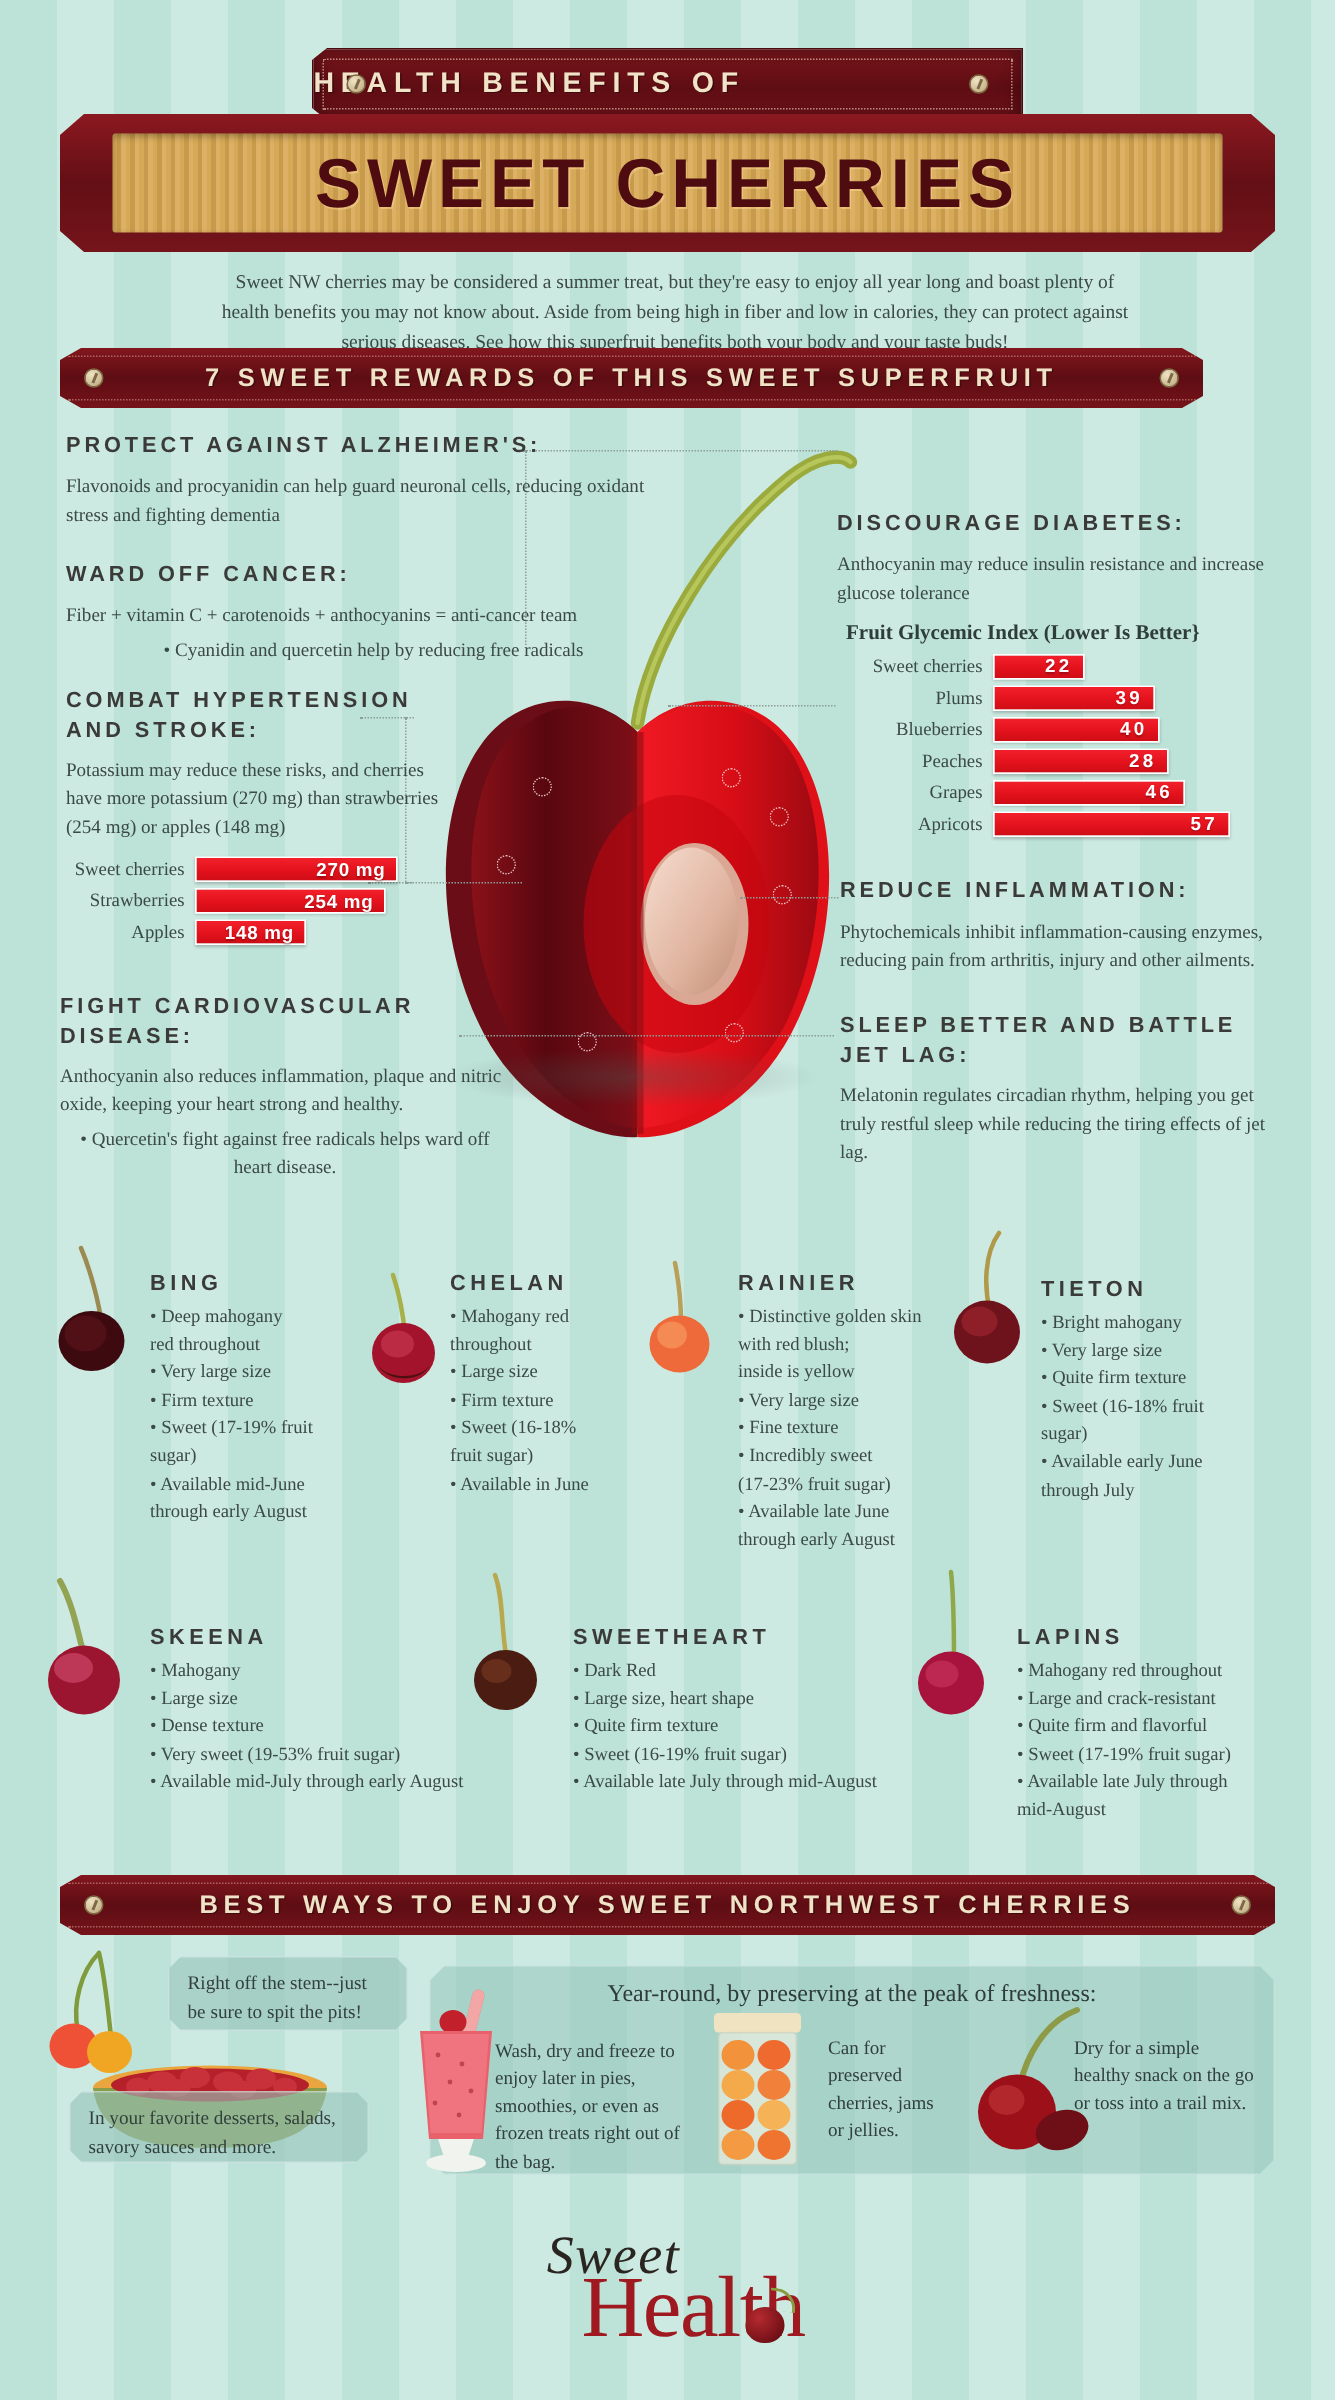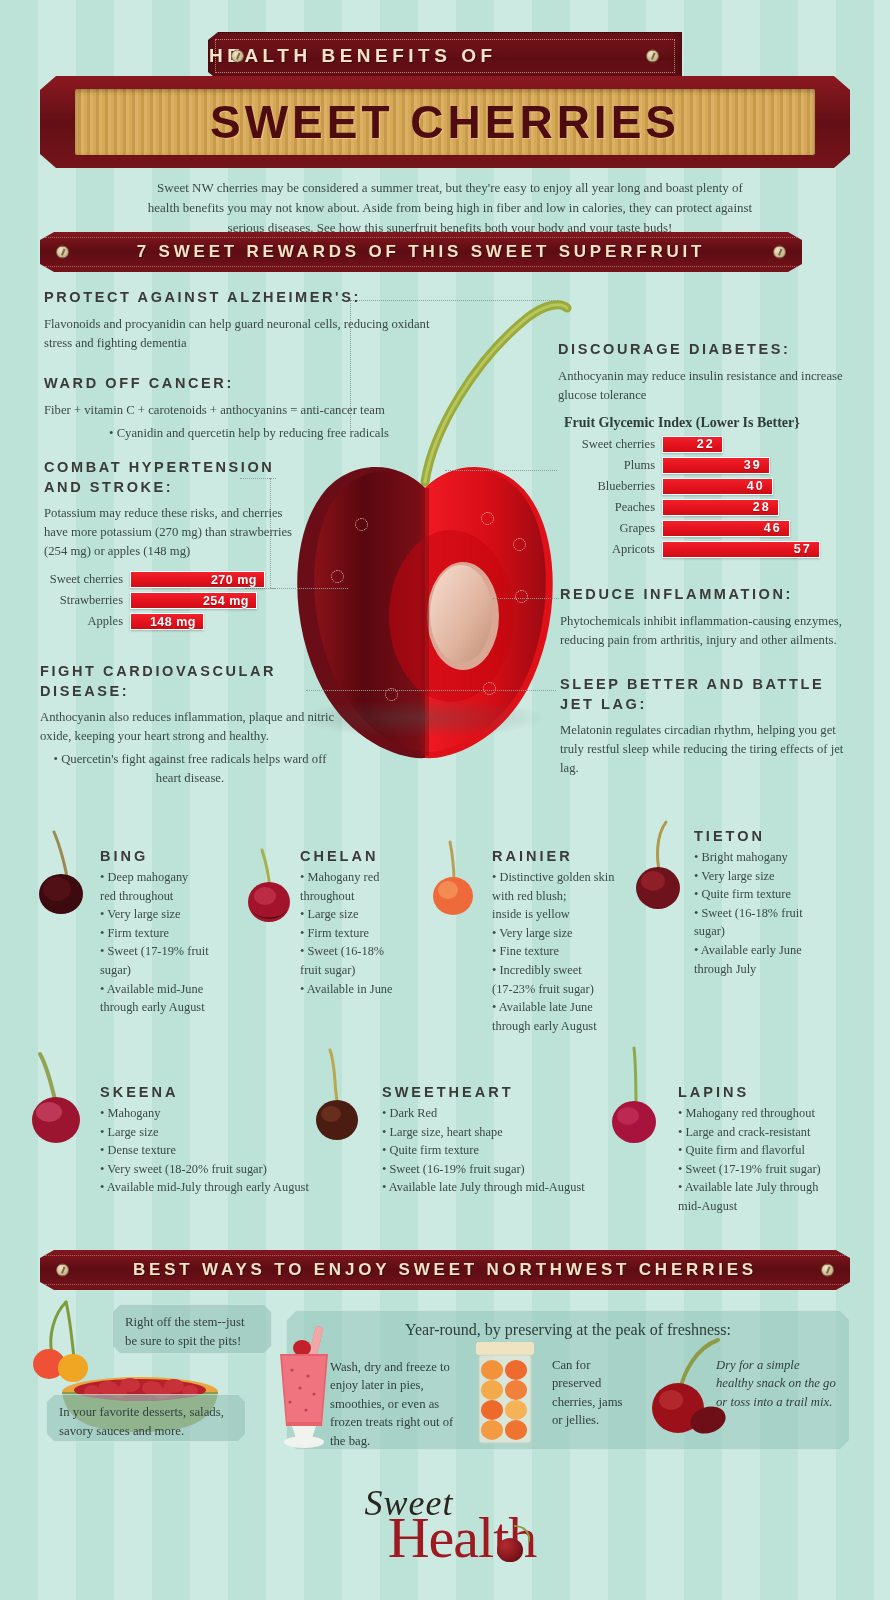--- a/index.html
+++ b/index.html
@@ -450,21 +450,21 @@
       <div>• Available late June</div>
       <div>through early August</div>
     </div>
   </div>
   <svg style="position:absolute;left:424px;top:838px" width="60" height="84" viewBox="0 0 60 84">
     <path d="M30 44 C 30 30, 28 14, 26 4" stroke="#b8a05a" stroke-width="3" fill="none" stroke-linecap="round"></path>
     <ellipse cx="29" cy="58" rx="20" ry="19" fill="#ef6a3a"></ellipse>
     <ellipse cx="24" cy="52" rx="10" ry="9" fill="#f7a066" opacity=".6"></ellipse>
   </svg>
 
-  <div class="variety" style="left:694px; top:828px; width:128px;">
+  <div class="variety" style="left:694px; top:852px; width:128px;">
     <div class="v-name">TIETON</div>
     <div class="v-list">
       <div>• Bright mahogany</div>
       <div>• Very large size</div>
       <div>• Quite firm texture</div>
       <div>• Sweet (16-18% fruit</div>
       <div>sugar)</div>
       <div>• Available early June</div>
       <div>through July</div>
     </div>
@@ -474,21 +474,21 @@
     <ellipse cx="32" cy="72" rx="22" ry="21" fill="#6e121b"></ellipse>
     <ellipse cx="27" cy="65" rx="12" ry="10" fill="#a32630" opacity=".6"></ellipse>
   </svg>
 
   <div class="variety" style="left:100px; top:1084px; width:230px;">
     <div class="v-name">SKEENA</div>
     <div class="v-list">
       <div>• Mahogany</div>
       <div>• Large size</div>
       <div>• Dense texture</div>
-      <div>• Very sweet (18-20% fruit sugar)</div>
+      <div>• Very sweet (19-53% fruit sugar)</div>
       <div>• Available mid-July through early August</div>
     </div>
   </div>
   <svg style="position:absolute;left:22px;top:1050px" width="72" height="100" viewBox="0 0 72 100">
     <path d="M34 54 C 30 38, 26 18, 18 4" stroke="#93a354" stroke-width="4" fill="none" stroke-linecap="round"></path>
     <ellipse cx="34" cy="70" rx="24" ry="23" fill="#9c1530"></ellipse>
     <ellipse cx="27" cy="62" rx="13" ry="10" fill="#d35070" opacity=".6"></ellipse>
   </svg>
 
   <div class="variety" style="left:382px; top:1084px; width:250px;">
@@ -598,21 +598,21 @@
 
   <div class="ptext" style="left:552px; top:1356px; width:84px;">Can for preserved cherries, jams or jellies.</div>
 
   <svg style="position:absolute;left:640px;top:1332px" width="90" height="116" viewBox="0 0 90 116">
     <path d="M40 58 C 44 40, 56 16, 78 8" stroke="#8e9b46" stroke-width="4" fill="none" stroke-linecap="round"></path>
     <ellipse cx="38" cy="76" rx="26" ry="25" fill="#9c1119"></ellipse>
     <ellipse cx="31" cy="68" rx="12" ry="10" fill="#c33a3d" opacity=".55"></ellipse>
     <ellipse cx="68" cy="88" rx="18" ry="13" fill="#6e0e16" transform="rotate(-18 68 88)"></ellipse>
   </svg>
 
-  <div class="ptext" style="left:716px; top:1356px; width:120px;font-style:italic;">Dry for a simple healthy snack on the go or toss into a trail mix.</div>
+  <div class="ptext" style="left:716px; top:1356px; width:120px;">Dry for a simple healthy snack on the go or toss into a trail mix.</div>
 
   <div class="logo">
     <span class="logo-sweet">Sweet</span>
     <span class="logo-health">Health</span>
     <span class="logo-cherry-dot"></span>
   </div>
 
 </div>
 
 </body></html>

